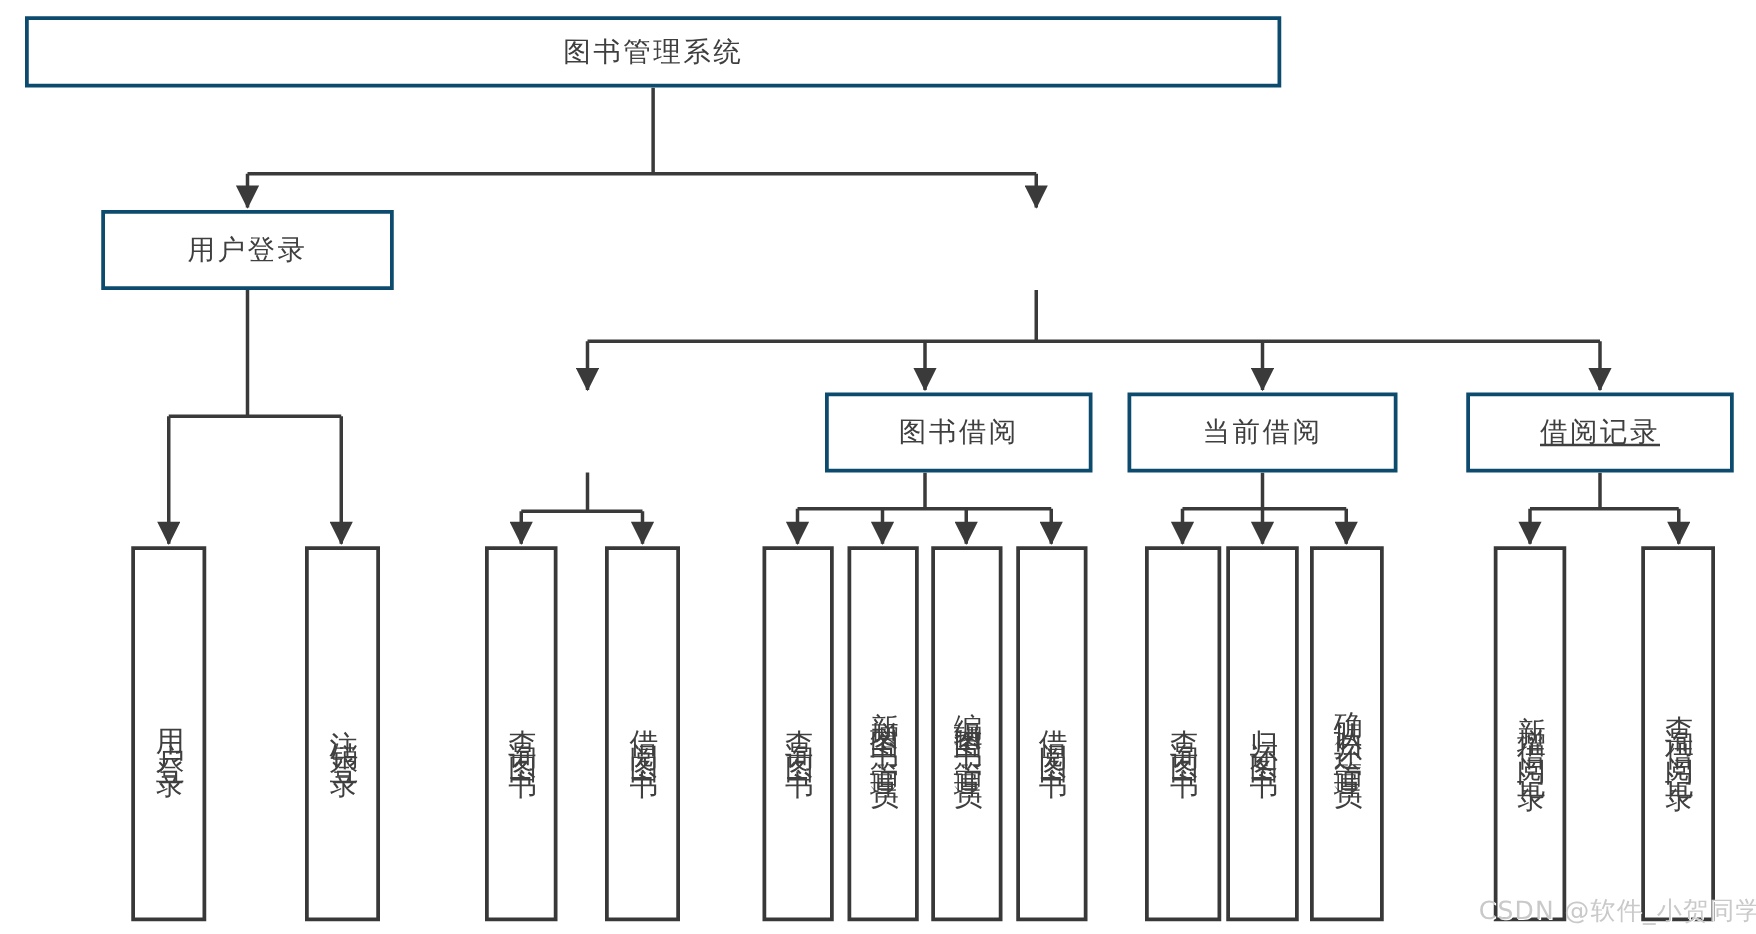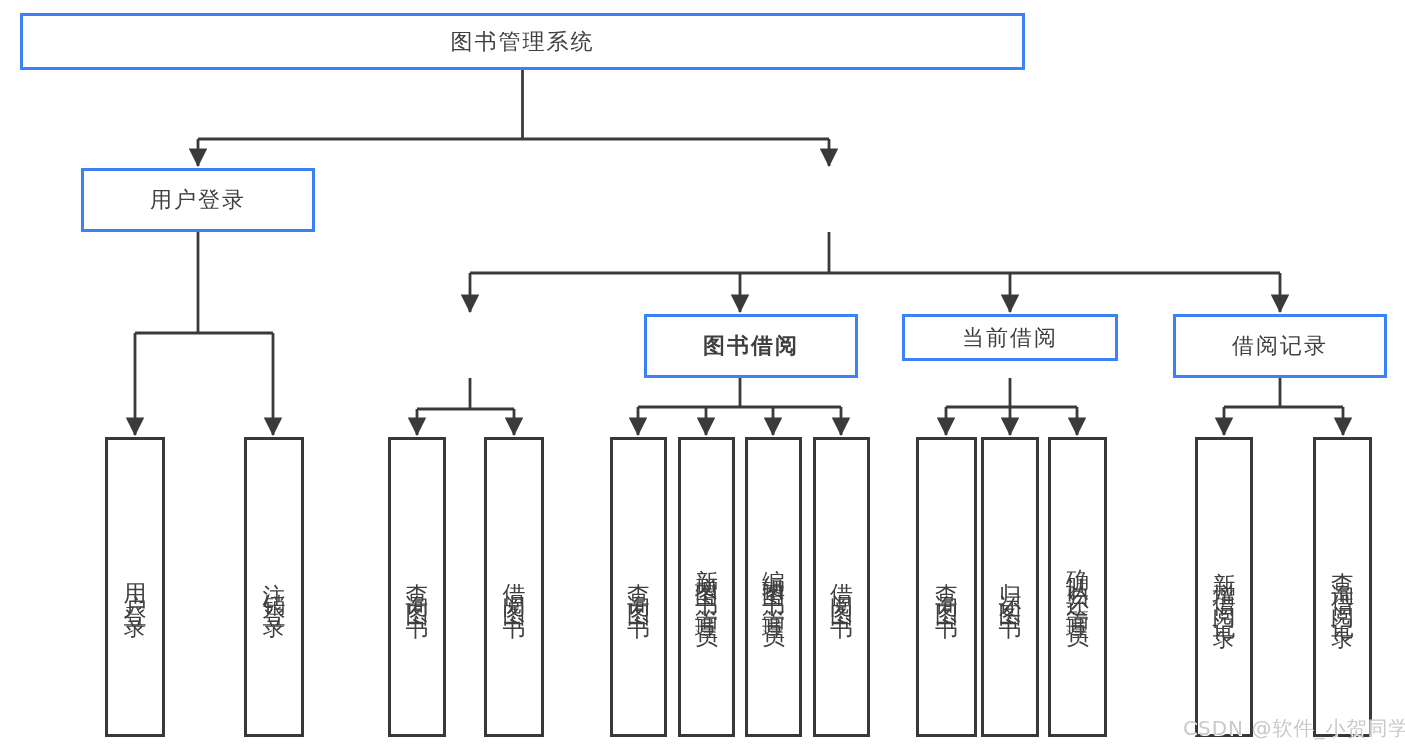--- a/index.html
+++ b/index.html
@@ -7,21 +7,21 @@
     position: relative;
     width: 1405px; height: 747px;
     background: #ffffff;
     font-family: "DejaVu Sans", "Liberation Sans", sans-serif;
     overflow: hidden;
   }
   #wires { position:absolute; left:0; top:0; width:1405px; height:747px; }
   .hbox {
     position: absolute;
     box-sizing: border-box;
-    border: 3px solid #3b82f6;
+    border: 3px solid #0c4a6e;
     background: #ffffff;
     display: flex; align-items: center; justify-content: center;
     font-size: 22px; color: #3f3f3f; letter-spacing: 2px;
     white-space: nowrap;
   }
   .leaf {
     position: absolute; top: 437px; height: 300px;
     box-sizing: border-box;
     border: 3px solid #383838;
     background: #ffffff;
@@ -95,27 +95,27 @@
   </svg>
 
   <div class="hbox" style="left:20px; top:13px; width:1005px; height:57px;">
     <span>图书管理系统</span>
   </div>
 
   <div class="hbox" style="left:81px; top:168px; width:234px; height:64px;">
     <span>用户登录</span>
   </div>
 
-  <div class="hbox" style="left:644px; top:314px; width:214px; height:64px;font-weight:bold;">
+  <div class="hbox" style="left:660px; top:314px; width:214px; height:64px;">
     <span>图书借阅</span>
   </div>
-  <div class="hbox" style="left:902px; top:314px; width:216px; height:47px;">
+  <div class="hbox" style="left:902px; top:314px; width:216px; height:64px;">
     <span>当前借阅</span>
   </div>
-  <div class="hbox" style="left:1173px; top:314px; width:214px; height:64px;">
+  <div class="hbox" style="left:1173px; top:314px; width:214px; height:64px;text-decoration:underline;">
     <span>借阅记录</span>
   </div>
 
   <div class="leaf" style="left:105px; width:60px;">
     <span>用户登录</span>
   </div>
   <div class="leaf" style="left:244px; width:60px;">
     <span>注销登录</span>
   </div>
 

